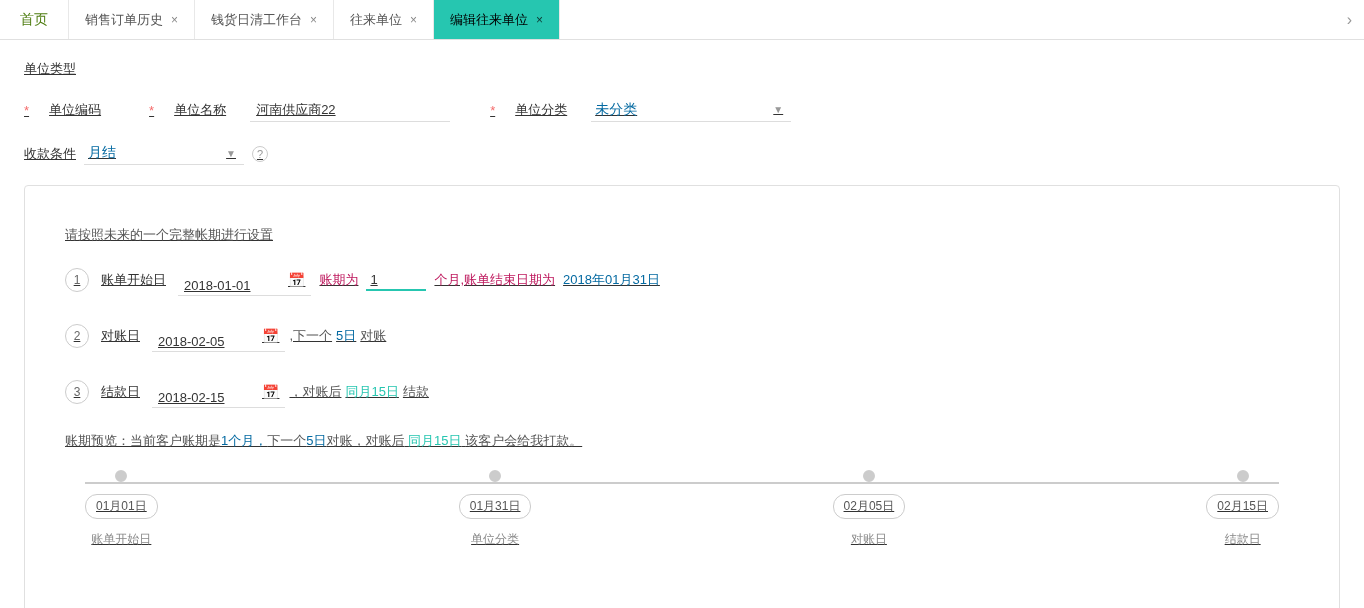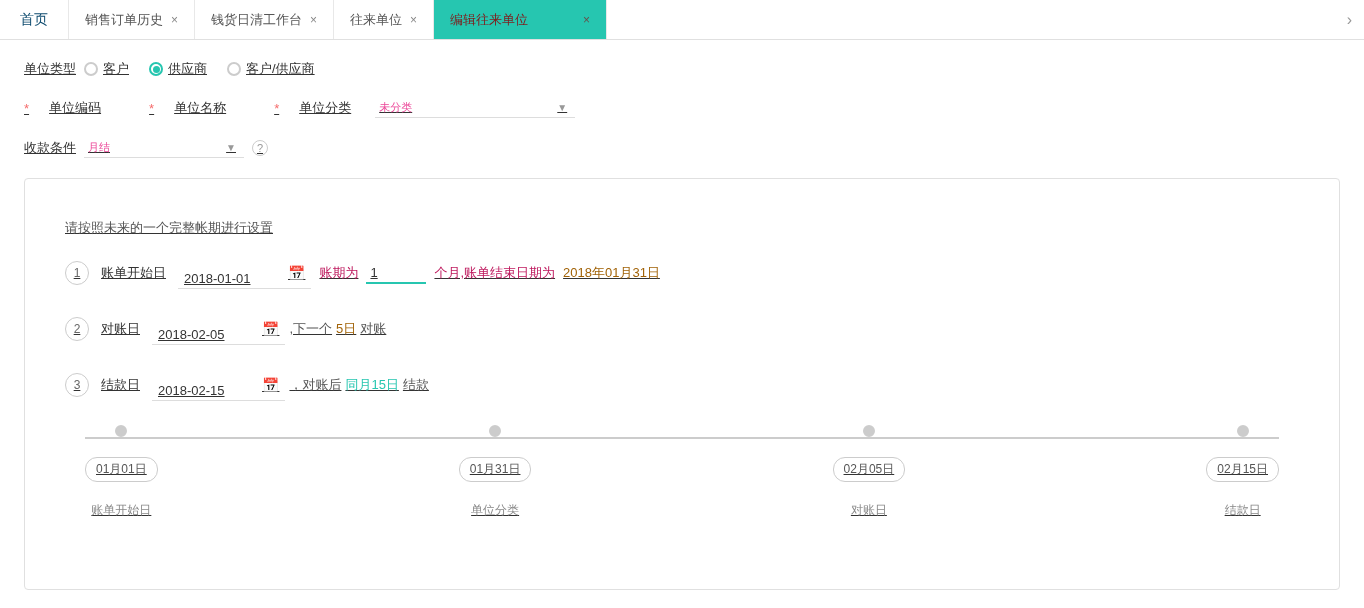--- a/index.html
+++ b/index.html
@@ -22,26 +22,25 @@
       cursor: pointer;
       font-size: 13px;
       color: #555;
       border-right: 1px solid #e8e8e8;
       position: relative;
       white-space: nowrap;
     }
     .tab-item:first-child {
       padding: 12px 20px;
       font-size: 14px;
-      color: #0c4a6e;
+      color: #4d7c0f;
     }
     .tab-item.active {
       background: #26c6b0;
-      color: #7f1d1d;
-      gap: 47px;
+      color: #000000;
     }
     .tab-item .close-icon {
       margin-left: 8px;
       font-size: 12px;
       opacity: 0.7;
     }
     .tab-more {
       margin-left: auto;
       padding: 0 12px;
       font-size: 16px;
@@ -143,22 +142,22 @@
     
     .dropdown-wrap {
       display: flex;
       align-items: center;
       border-bottom: 1px solid #ddd;
       padding: 2px 8px 2px 4px;
       cursor: pointer;
       min-width: 160px;
     }
     .dropdown-value {
-      color: #ec4899;
-      font-size: 11px;
+      color: #0369a1;
+      font-size: 14px;
       flex: 1;
     }
     .dropdown-arrow {
       color: #999;
       font-size: 10px;
       margin-left: 4px;
     }
     .dropdown-large {
       min-width: 200px;
     }
@@ -245,21 +244,21 @@
     .period-input {
       border: none;
       border-bottom: 2px solid #26c6b0;
       outline: none;
       font-size: 13px;
       color: #333;
       width: 60px;
       padding: 2px 4px;
     }
     .highlight-orange {
-      color: #a16207;
+      color: #0369a1;
       font-weight: normal;
     }
     .highlight-teal {
       color: #26c6b0;
     }
     .desc-text {
       color: #555;
       margin: 0 4px;
       text-align: right;
     }
@@ -281,21 +280,21 @@
       align-items: flex-start;
       width: 100%;
       justify-content: space-between;
       position: relative;
       z-index: 1;
     }
     .timeline-node {
       display: flex;
       flex-direction: column;
       align-items: center;
-      gap: 20px;
+      gap: 12px;
     }
     .node-dot {
       width: 12px;
       height: 12px;
       border-radius: 50%;
       background: #ccc;
       border: 2px solid #ccc;
     }
     .node-label-box {
       background: #fff;
@@ -335,44 +334,31 @@
     <span>编辑往来单位</span>
     <span class="close-icon">×</span>
   </div>
   <div class="tab-more">›</div>
 </div>
 
 <div class="main-content">
 
   <div class="form-row">
     <span class="form-label">单位类型</span>
-    <div class="radio-group">
-      <label class="radio-item">
-        <div class="radio-circle"></div>
-        <span>客户</span>
-      </label>
-      <label class="radio-item">
-        <div class="radio-circle checked"></div>
-        <span>供应商</span>
-      </label>
-      <label class="radio-item">
-        <div class="radio-circle"></div>
-        <span>客户/供应商</span>
-      </label>
-    </div>
   </div>
 
   <div class="form-row">
     <div class="form-segment">
       <span class="required-star">*</span>
       <span class="form-label">单位编码</span>
     </div>
     <div class="form-segment">
       <span class="required-star">*</span>
       <span class="form-label">单位名称</span>
+      <input type="text" class="form-input" style="width: 200px;" value="河南供应商22">
     </div>
     <div class="form-segment">
       <span class="required-star">*</span>
       <span class="form-label">单位分类</span>
       <div class="dropdown-wrap dropdown-large">
         <span class="dropdown-value">未分类</span>
         <span class="dropdown-arrow">▼</span>
       </div>
     </div>
   </div>
@@ -425,20 +411,23 @@
       <span class="row-field-label">结款日</span>
       <div class="date-input-wrap">
         <input type="text" value="2018-02-15" style="">
         <span class="cal-icon">📅</span>
       </div>
       <span class="desc-text">，对账后</span>
       <span class="highlight-teal">同月15日</span>
       <span class="desc-text">结款</span>
     </div>
 
+    <div class="preview-text">
+      <span>账期预览：当前客户账期是</span><span class="highlight-orange">1个月，</span><span>下一个</span><span class="highlight-orange">5日</span><span>对账，对账后</span> <span class="highlight-teal">同月15日</span> <span>该客户会给我打款。</span>
+    </div>
 
     <div style="position:relative; padding: 0 20px 30px;">
       <div class="timeline-line"></div>
       <div class="timeline-nodes">
 
         <div class="timeline-node">
           <div class="node-dot"></div>
           <div class="node-label-box">01月01日</div>
           <div class="node-desc">账单开始日</div>
         </div>

